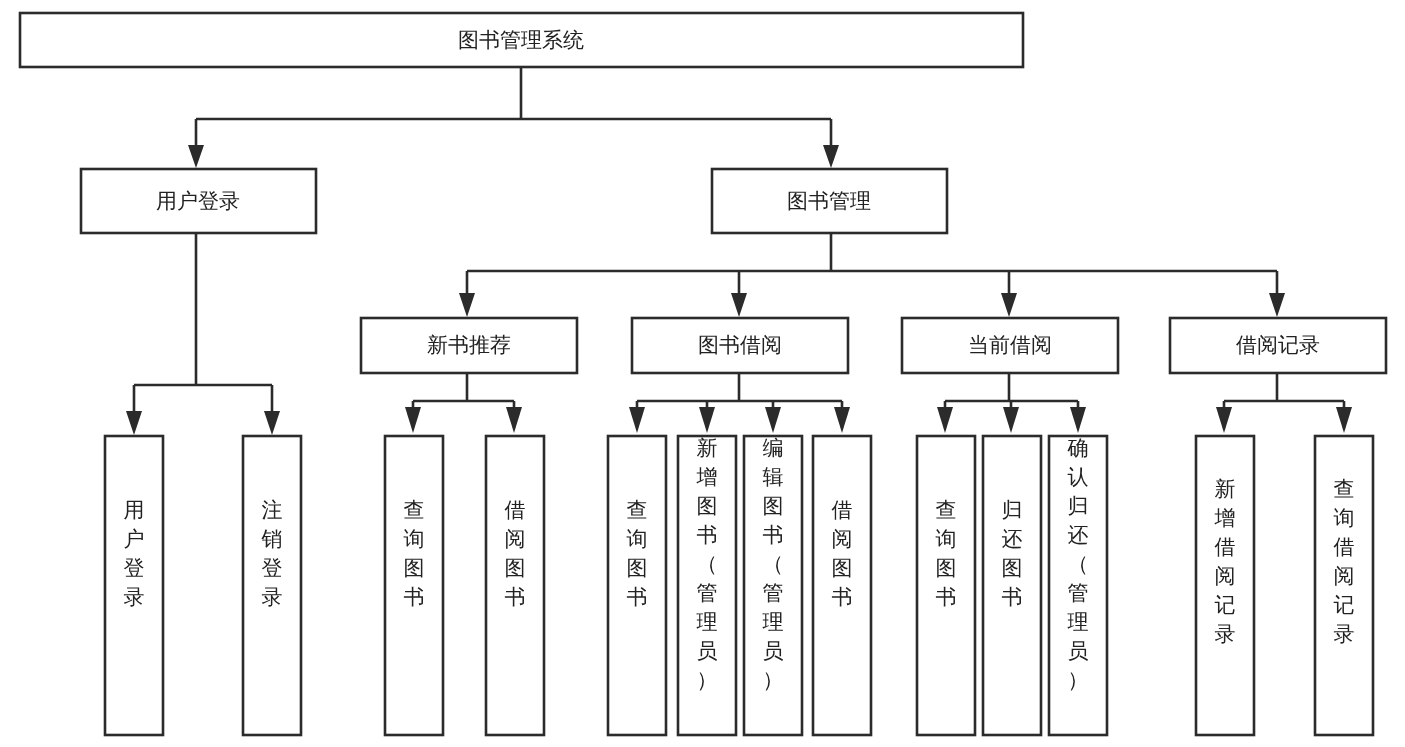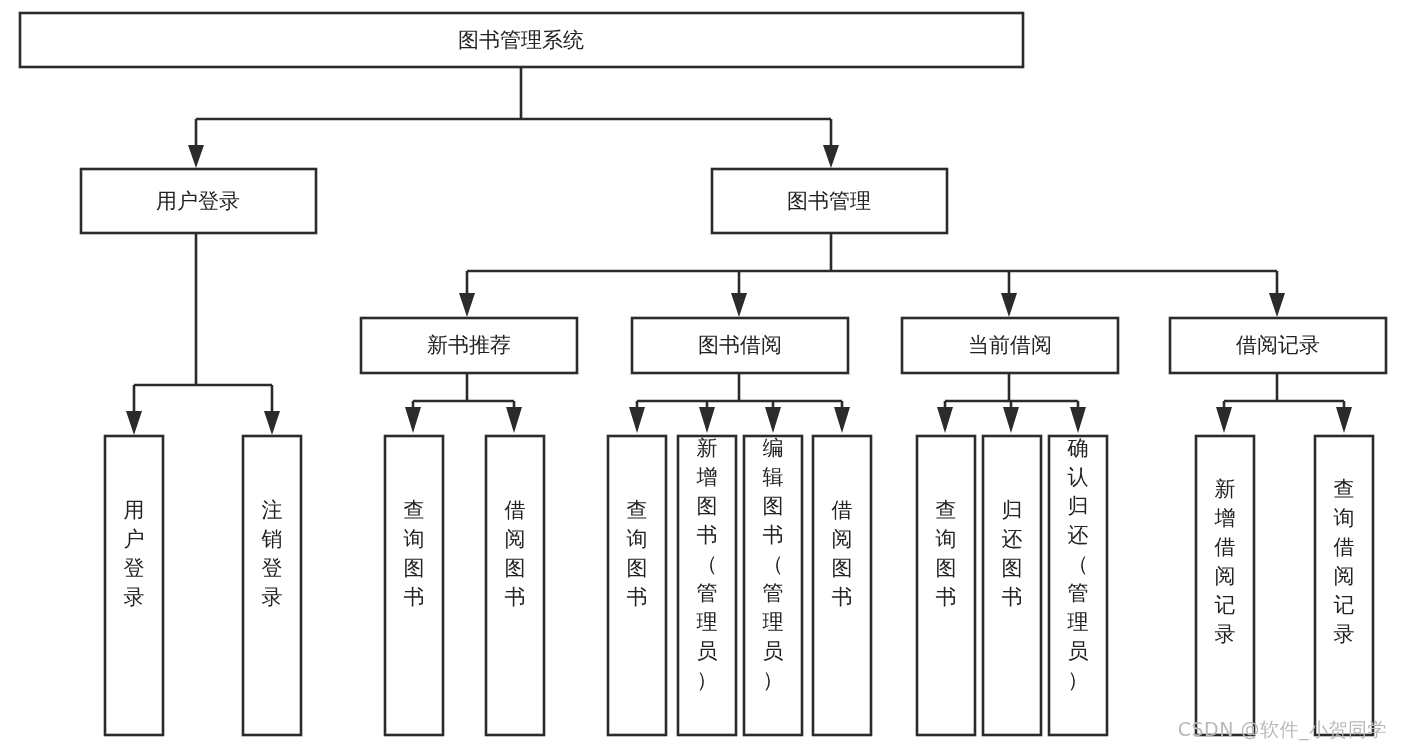--- a/index.html
+++ b/index.html
@@ -220,14 +220,13 @@
       <rect class="node-box" x="1196" y="436" width="58" height="299"></rect>
       <text class="node-label-v" x="1225" y="496"><tspan x="1225" y="496">新</tspan><tspan x="1225" y="525">增</tspan><tspan x="1225" y="554">借</tspan><tspan x="1225" y="583">阅</tspan><tspan x="1225" y="612">记</tspan><tspan x="1225" y="641">录</tspan></text>
     </g>
     <g>
       <rect class="node-box" x="1315" y="436" width="58" height="299"></rect>
       <text class="node-label-v" x="1344" y="496"><tspan x="1344" y="496">查</tspan><tspan x="1344" y="525">询</tspan><tspan x="1344" y="554">借</tspan><tspan x="1344" y="583">阅</tspan><tspan x="1344" y="612">记</tspan><tspan x="1344" y="641">录</tspan></text>
     </g>
 
   </svg>
 
-  <div class="watermark">CSDN @软件_小贺同学</div>
 </div>
 
 </body></html>

